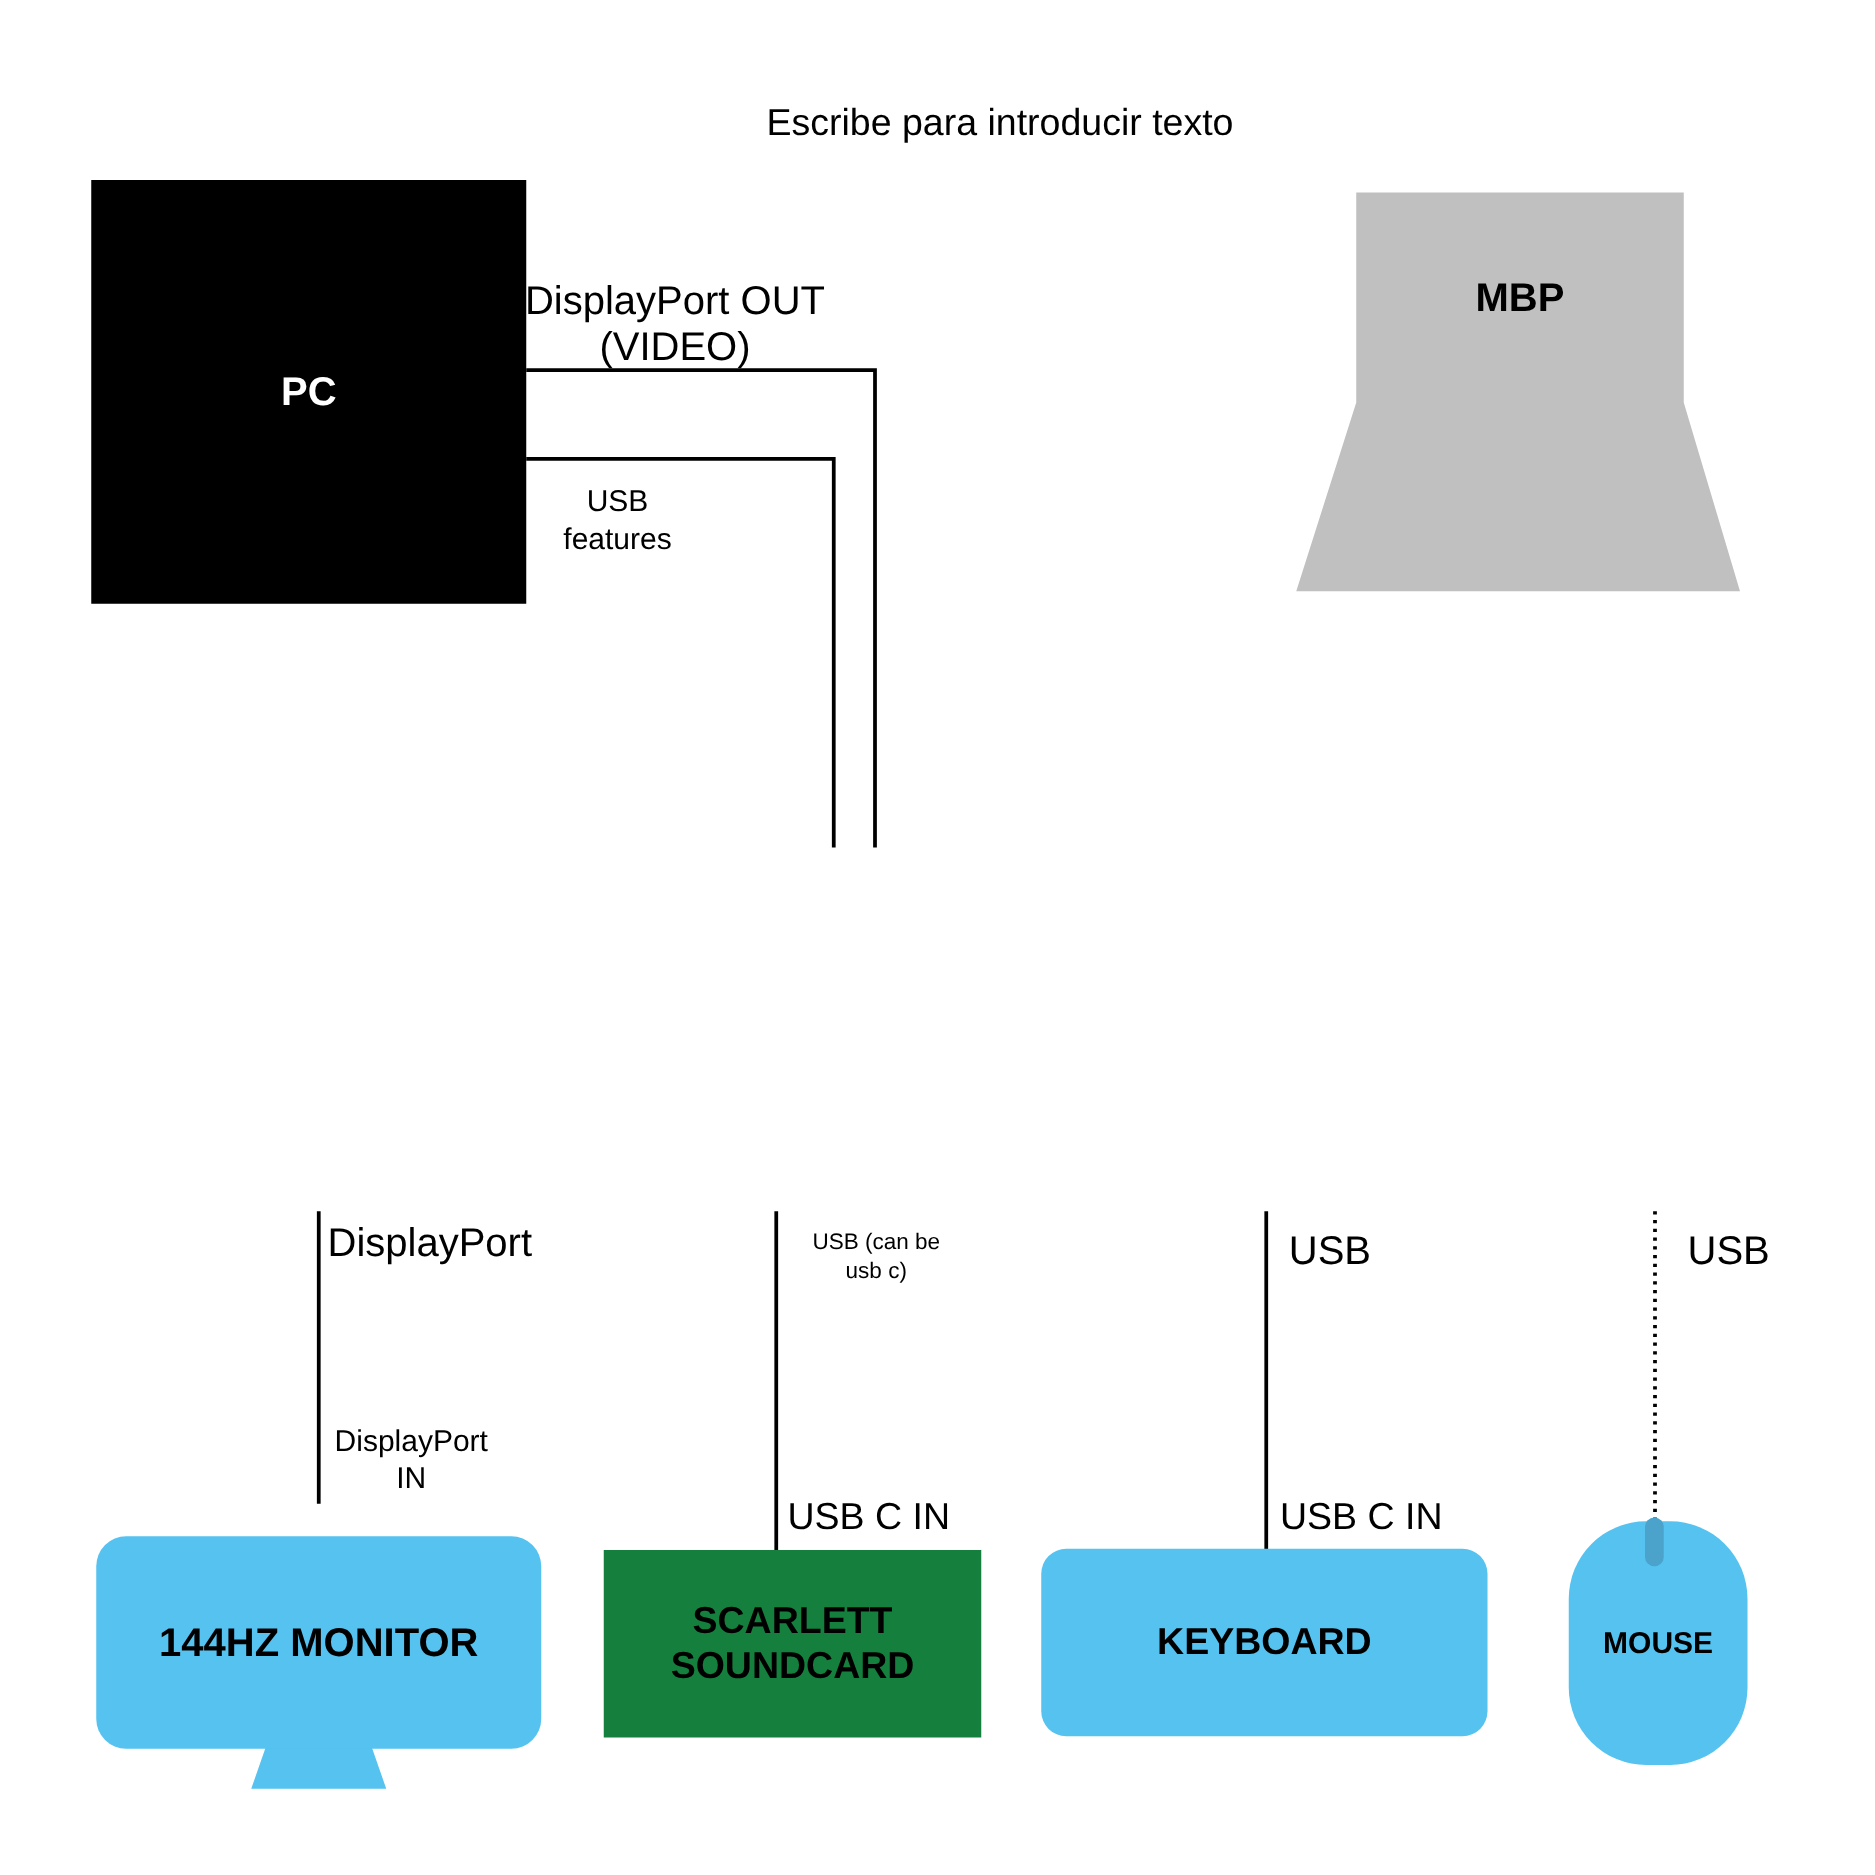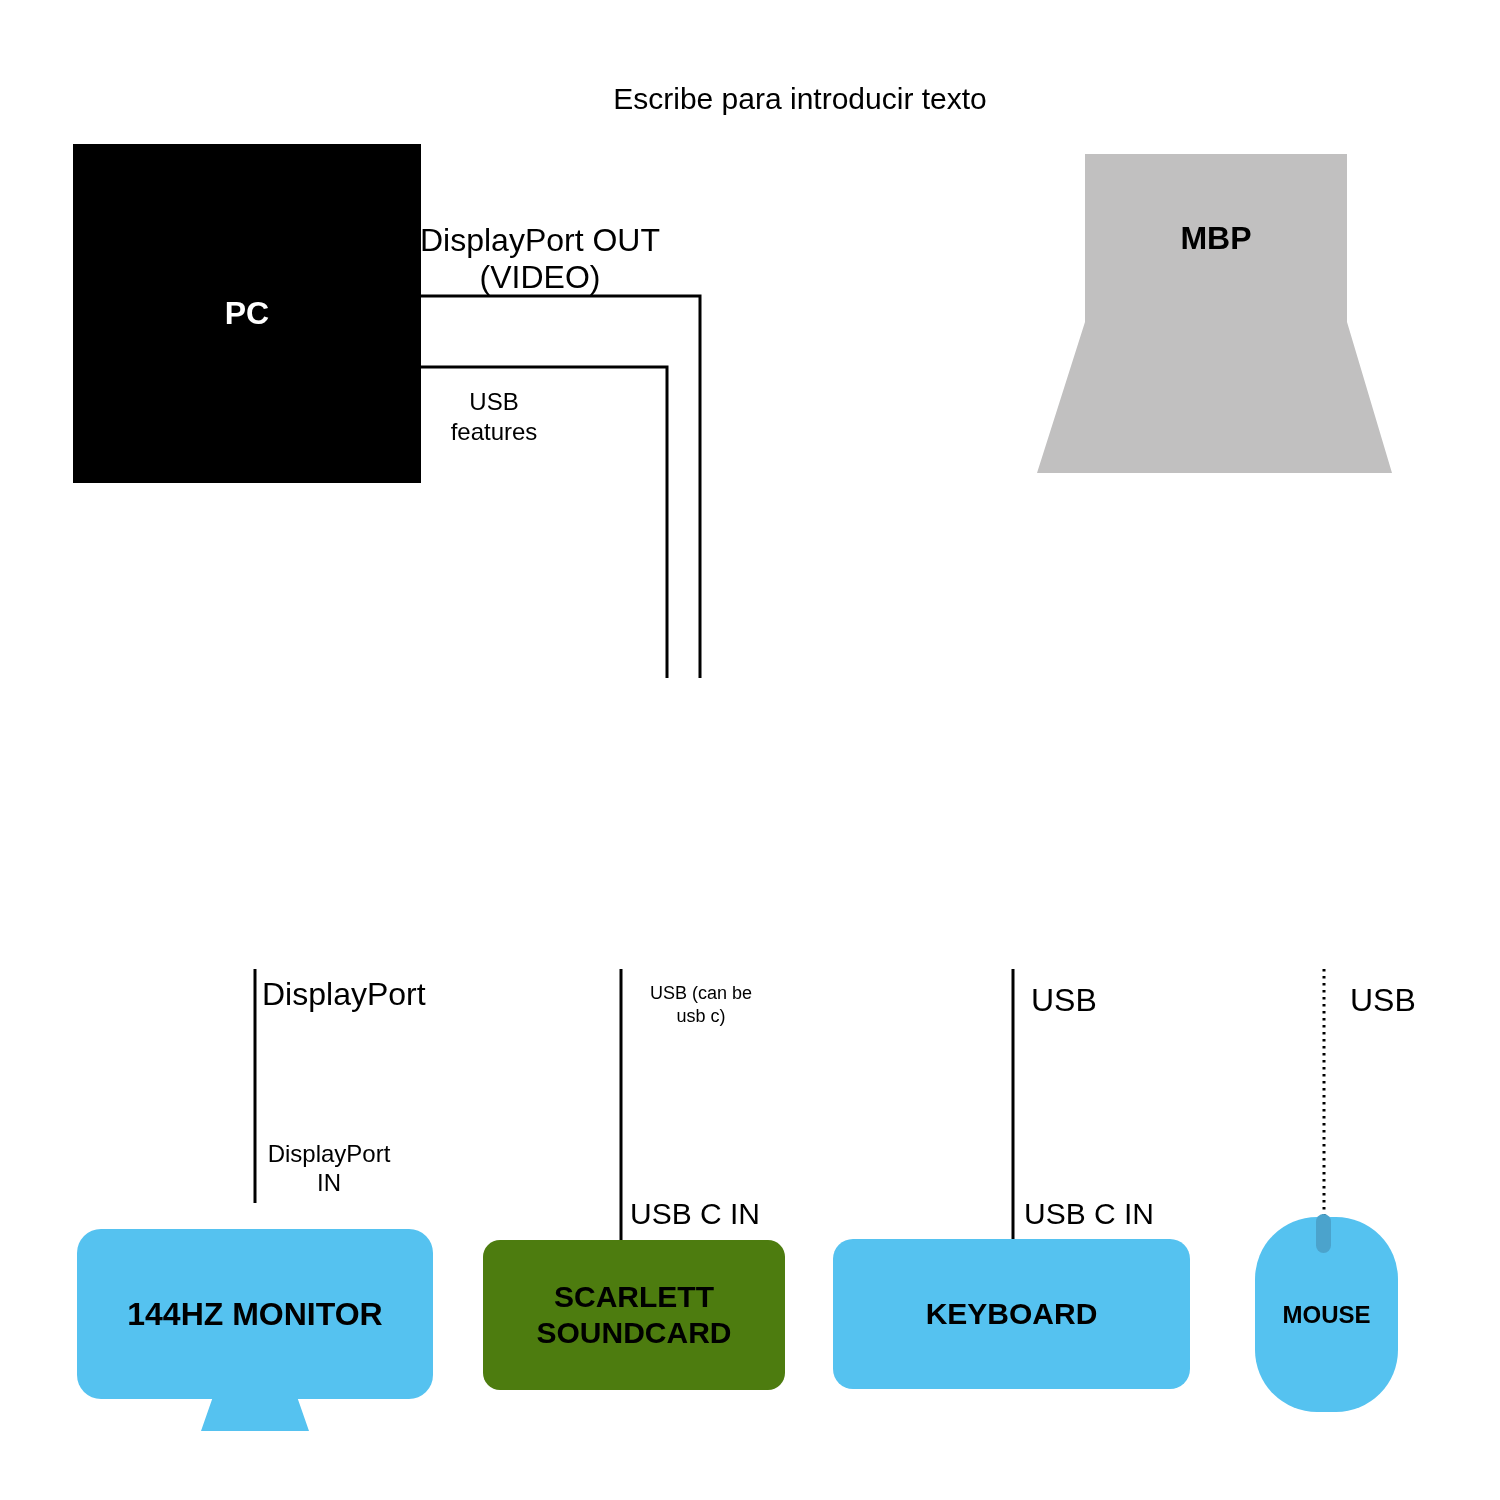--- a/index.html
+++ b/index.html
@@ -78,21 +78,21 @@
 
   <div class="node" id="mbp-label">
     <span>MBP</span>
   </div>
 
 
   <div class="node" id="monitor-box" style="background-color: rgb(85, 194, 240);">
     <span>144HZ MONITOR</span>
   </div>
 
-  <div class="node" id="soundcard-box" style="background-color: #4d7c0f; border-radius: 17px;">
+  <div class="node" id="soundcard-box" style="background-color: #15803d;">
     <span>SCARLETT
 SOUNDCARD</span>
   </div>
 
   <div class="node" id="keyboard-box" style="background-color: rgb(85, 194, 240);">
     <span>KEYBOARD</span>
   </div>
 
   <div class="node" id="mouse-body" style="background-color: rgb(85, 194, 240);">
     <span>MOUSE</span>

